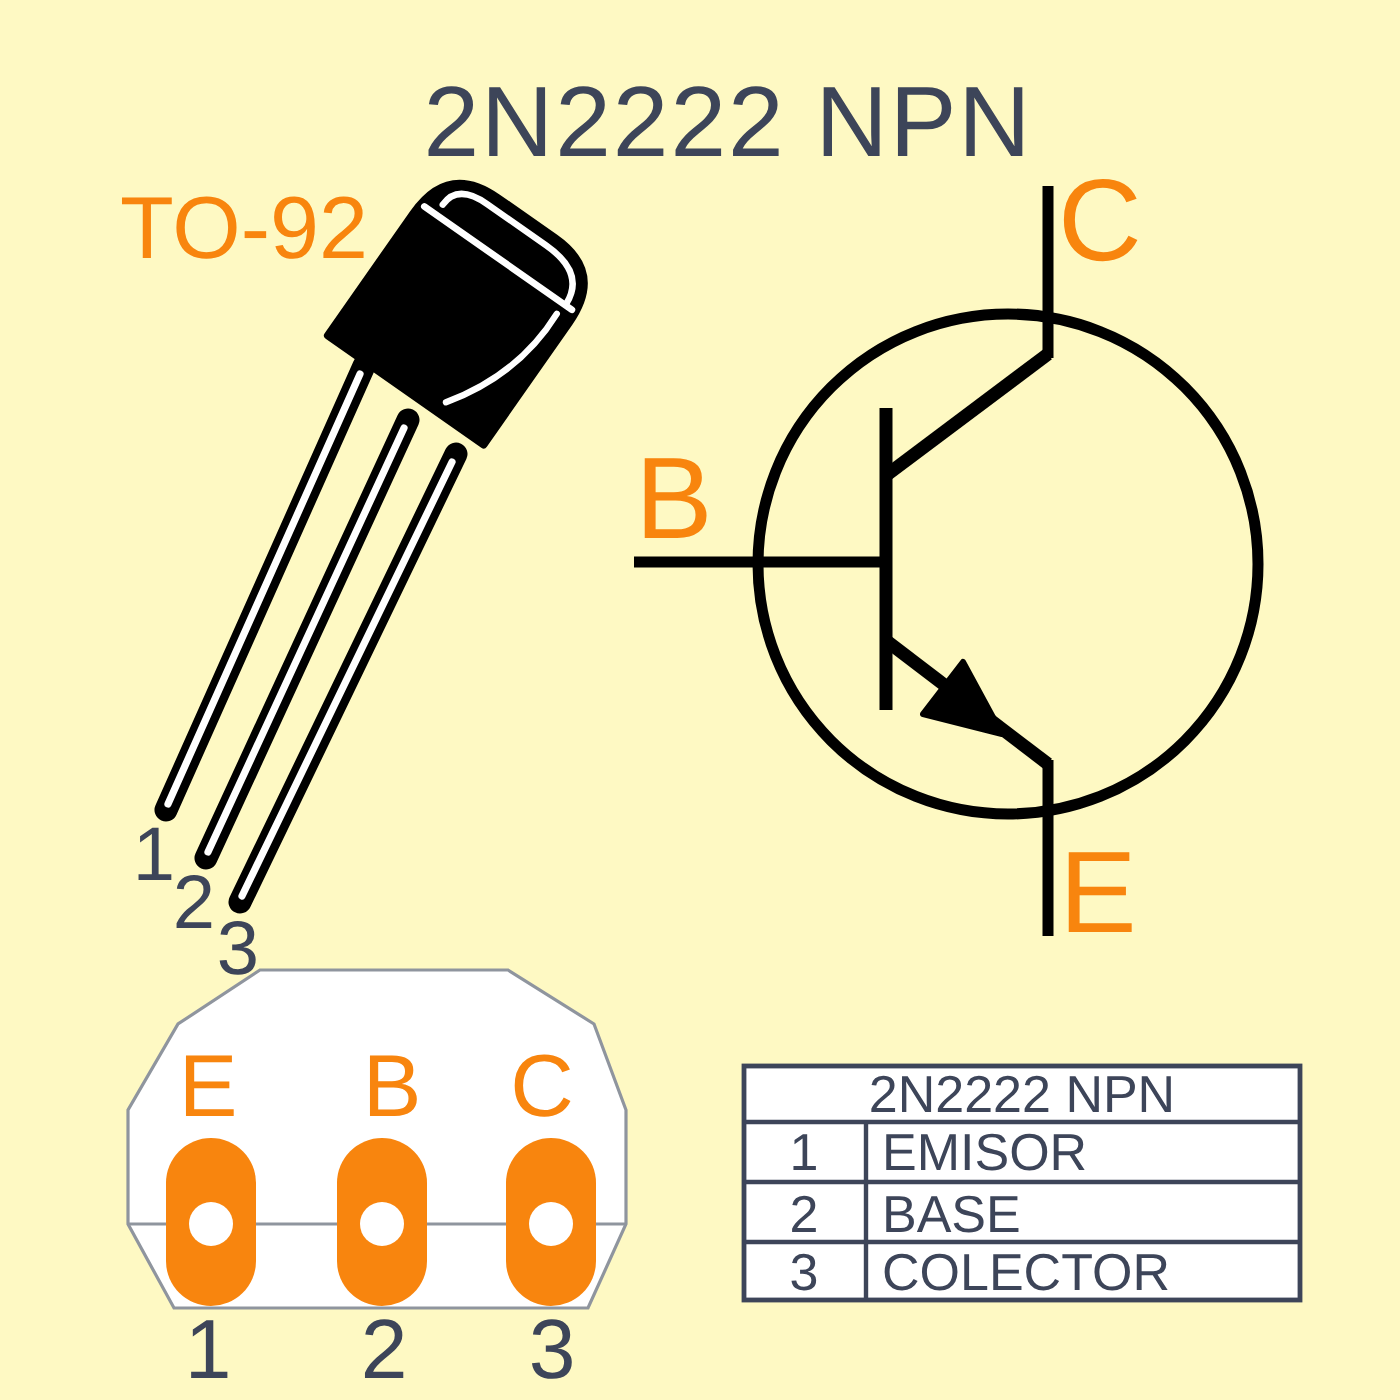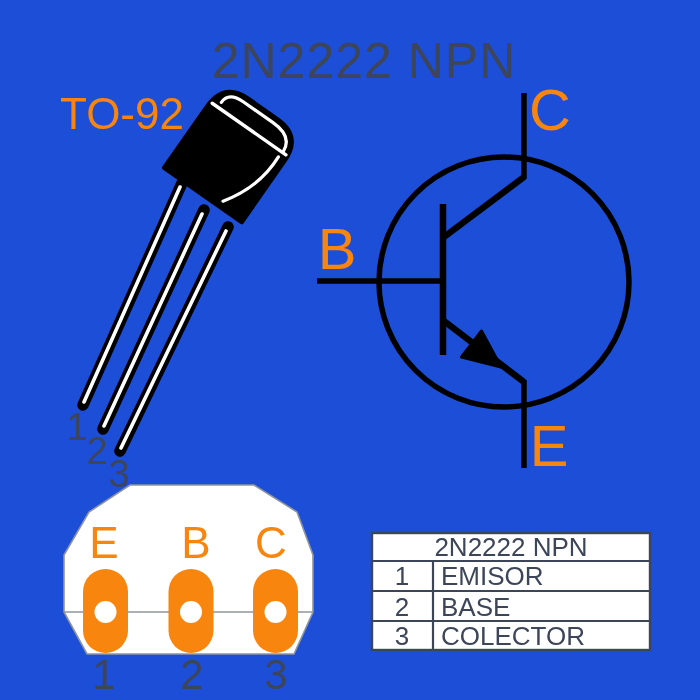--- a/index.html
+++ b/index.html
@@ -1,16 +1,16 @@
 <!DOCTYPE html>
 <html><head>
 <meta charset="utf-8">
 <style>
   html, body { margin: 0; padding: 0; background: #ffffff; }
-  .canvas { width: 700px; height: 700px; position: relative; background: #1d4ed8; overflow: hidden; }
+  .canvas { width: 700px; height: 700px; position: relative; background: #fef9c3; overflow: hidden; }
   svg { display: block; }
   text { font-family: "Liberation Sans", "DejaVu Sans", sans-serif; }
   .title-text { font-size: 50px; letter-spacing: 1px; }
   .orange-big { font-size: 44px; }
   .sym-label { font-size: 58px; }
   .pin-num { font-size: 38px; }
   .pad-label { font-size: 44px; }
   .pad-num { font-size: 42px; }
   .tbl-text { font-size: 26px; }
 </style>

